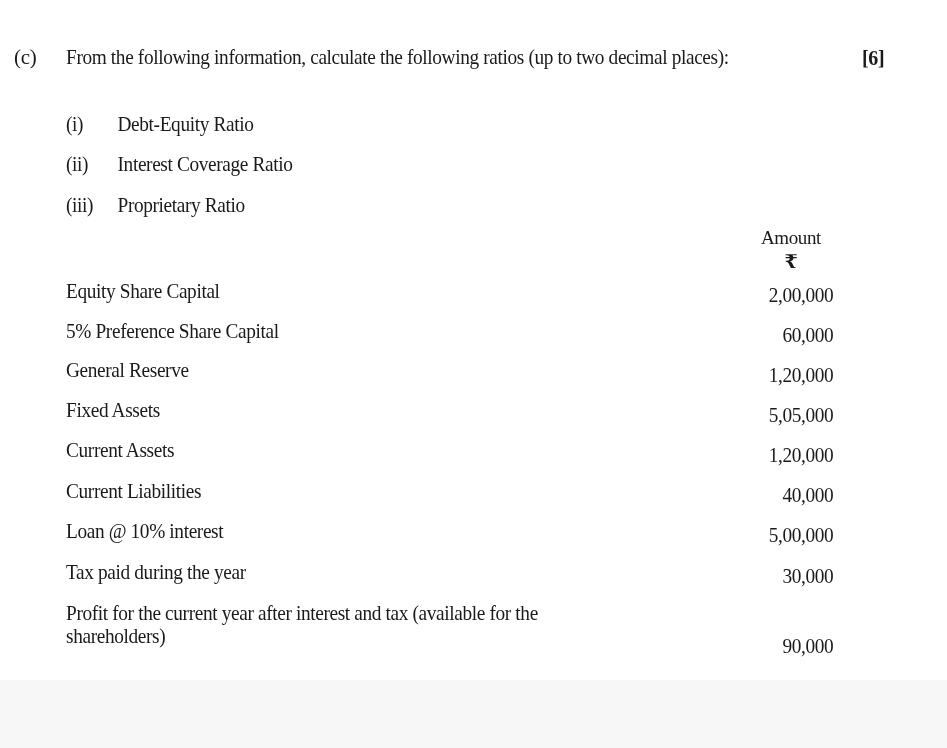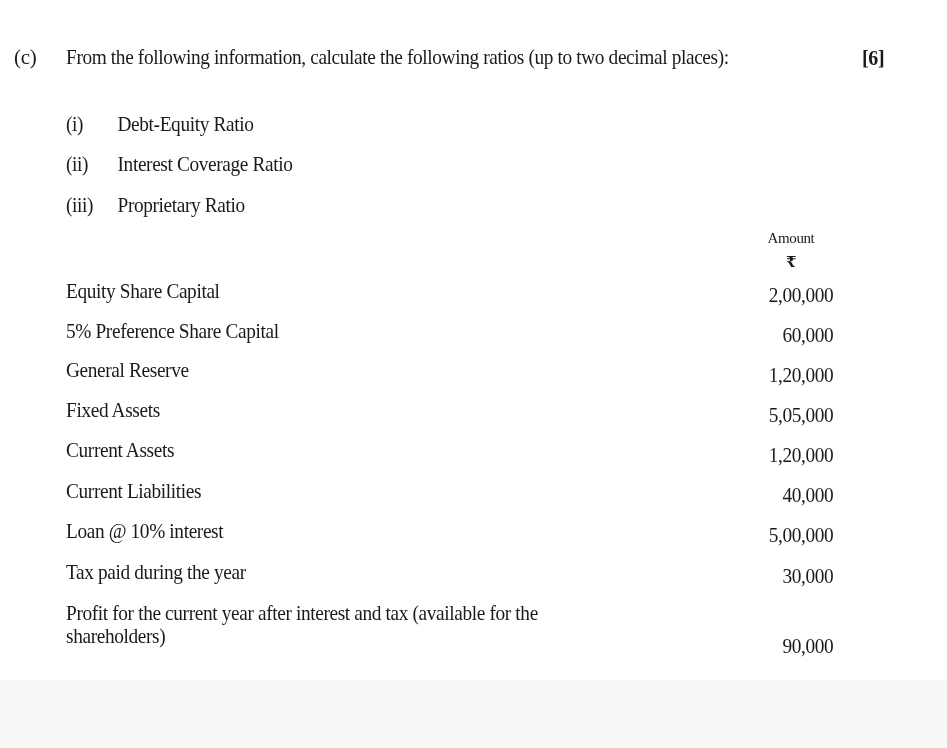--- a/index.html
+++ b/index.html
@@ -61,21 +61,21 @@
     .sub .num {
       display: inline-block;
       width: 56px;
     }
     .amount-head {
       position: absolute;
       left: 742px;
       top: 226px;
       width: 98px;
       text-align: center;
-      font-size: 15px;
+      font-size: 19px;
       letter-spacing: -0.4px;
       line-height: 24px;
     }
     .row-label {
       position: absolute;
       left: 66px;
       font-size: 21px;
       letter-spacing: -0.4px;
       transform: scaleX(0.92);
       transform-origin: left top;

